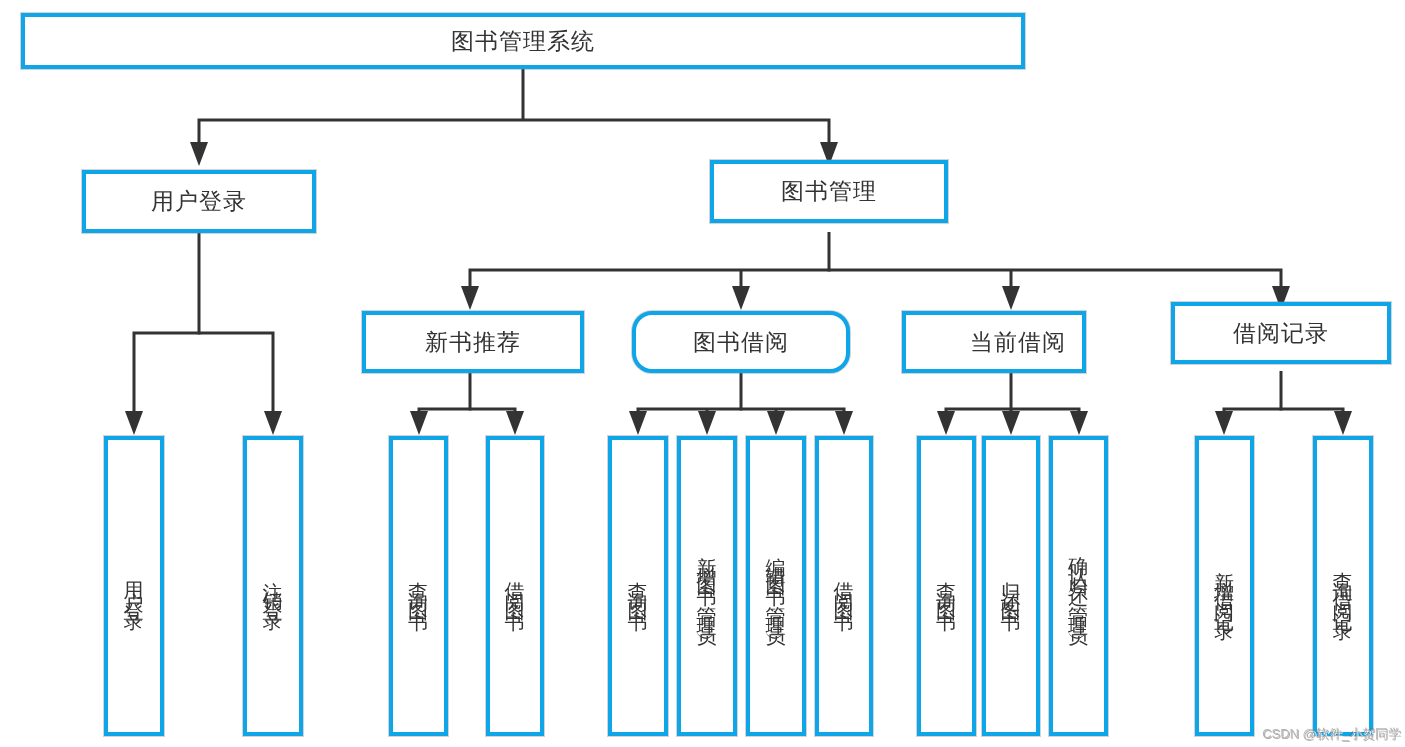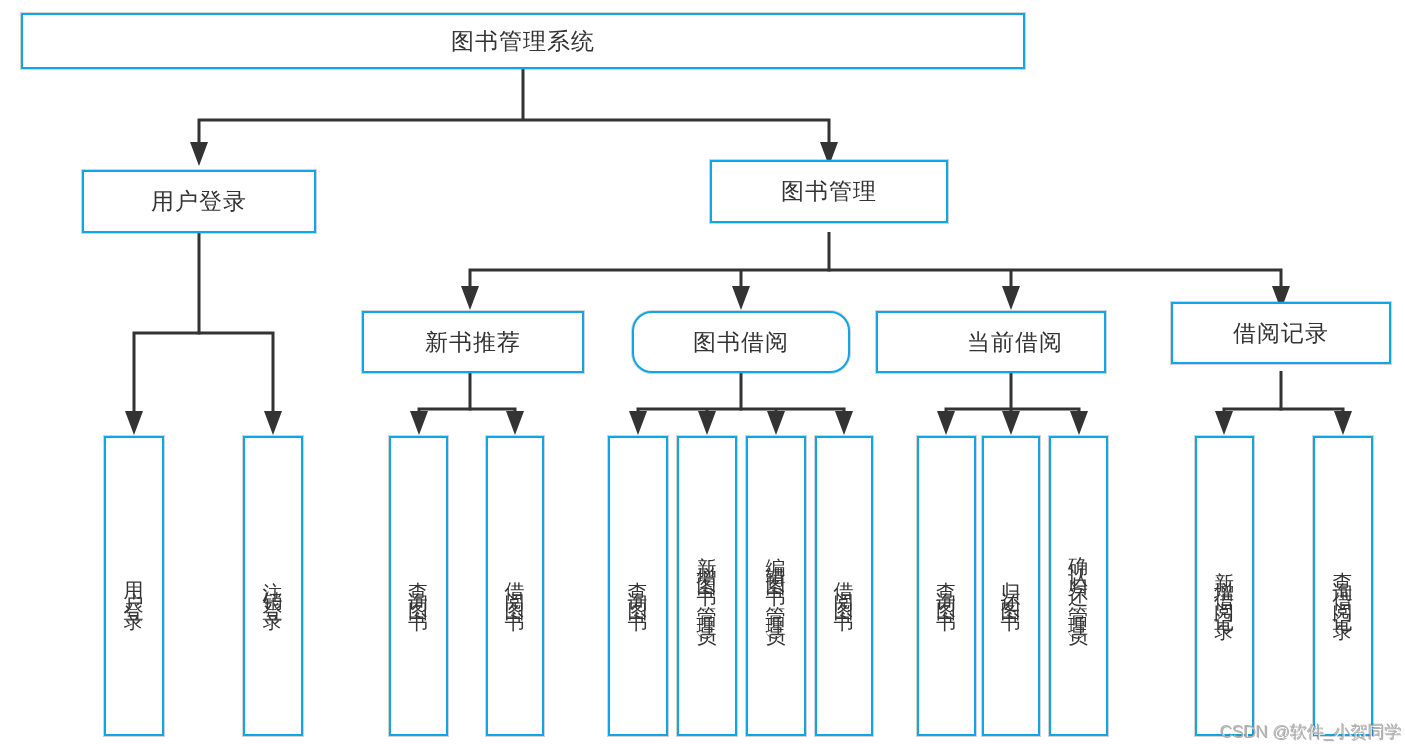--- a/index.html
+++ b/index.html
@@ -8,40 +8,40 @@
     width:1405px;height:747px;
     background:#ffffff;
     font-family:"Liberation Sans","DejaVu Sans",sans-serif;
     overflow:hidden;
   }
   .wires{position:absolute;left:0;top:0;width:1405px;height:747px;}
   .box{
     position:absolute;
     box-sizing:border-box;
     background:#ffffff;
-    border:2px solid #0ea5e9;
+    border:4px solid #0ea5e9;
     box-shadow:0 0 0 1px rgba(130,130,130,0.35);
     display:flex;
     align-items:center;
     justify-content:center;
     color:#333333;
   }
   .h-label{font-size:23px;line-height:1;letter-spacing:1px;white-space:nowrap;}
   .v-label{
     writing-mode:vertical-rl;
     font-size:20px;
     line-height:1;
     letter-spacing:10px;
     white-space:nowrap;
   }
   .watermark{
     position:absolute;
     right:3px;
     bottom:3px;
-    font-size:17px;
+    font-size:13px;
     color:#b0b0b0;
     text-shadow:1px 1px 0 rgba(255,255,255,0.9), -1px -1px 0 rgba(90,90,90,0.45);
     white-space:nowrap;
   }
 </style>
 </head>
 <body>
 
 <div class="canvas">
 
@@ -108,21 +108,21 @@
   <div class="box" style="left:710px;top:160px;width:238px;height:63px;">
     <span class="h-label">图书管理</span>
   </div>
 
   <div class="box" style="left:362px;top:311px;width:222px;height:62px;">
     <span class="h-label">新书推荐</span>
   </div>
   <div class="box" style="left:632px;top:311px;width:218px;height:62px;border-radius:20px;">
     <span class="h-label">图书借阅</span>
   </div>
-  <div class="box" style="left:876px;top:311px;width:230px;height:62px;padding-left:48px;">
+  <div class="box" style="left:902px;top:311px;width:184px;height:62px;padding-left:48px;">
     <span class="h-label">当前借阅</span>
   </div>
   <div class="box" style="left:1171px;top:302px;width:220px;height:62px;">
     <span class="h-label">借阅记录</span>
   </div>
 
   <div class="box" style="left:104px;top:436px;width:60px;height:300px;">
     <span class="v-label">用户登录</span>
   </div>
   <div class="box" style="left:243px;top:436px;width:60px;height:300px;">

